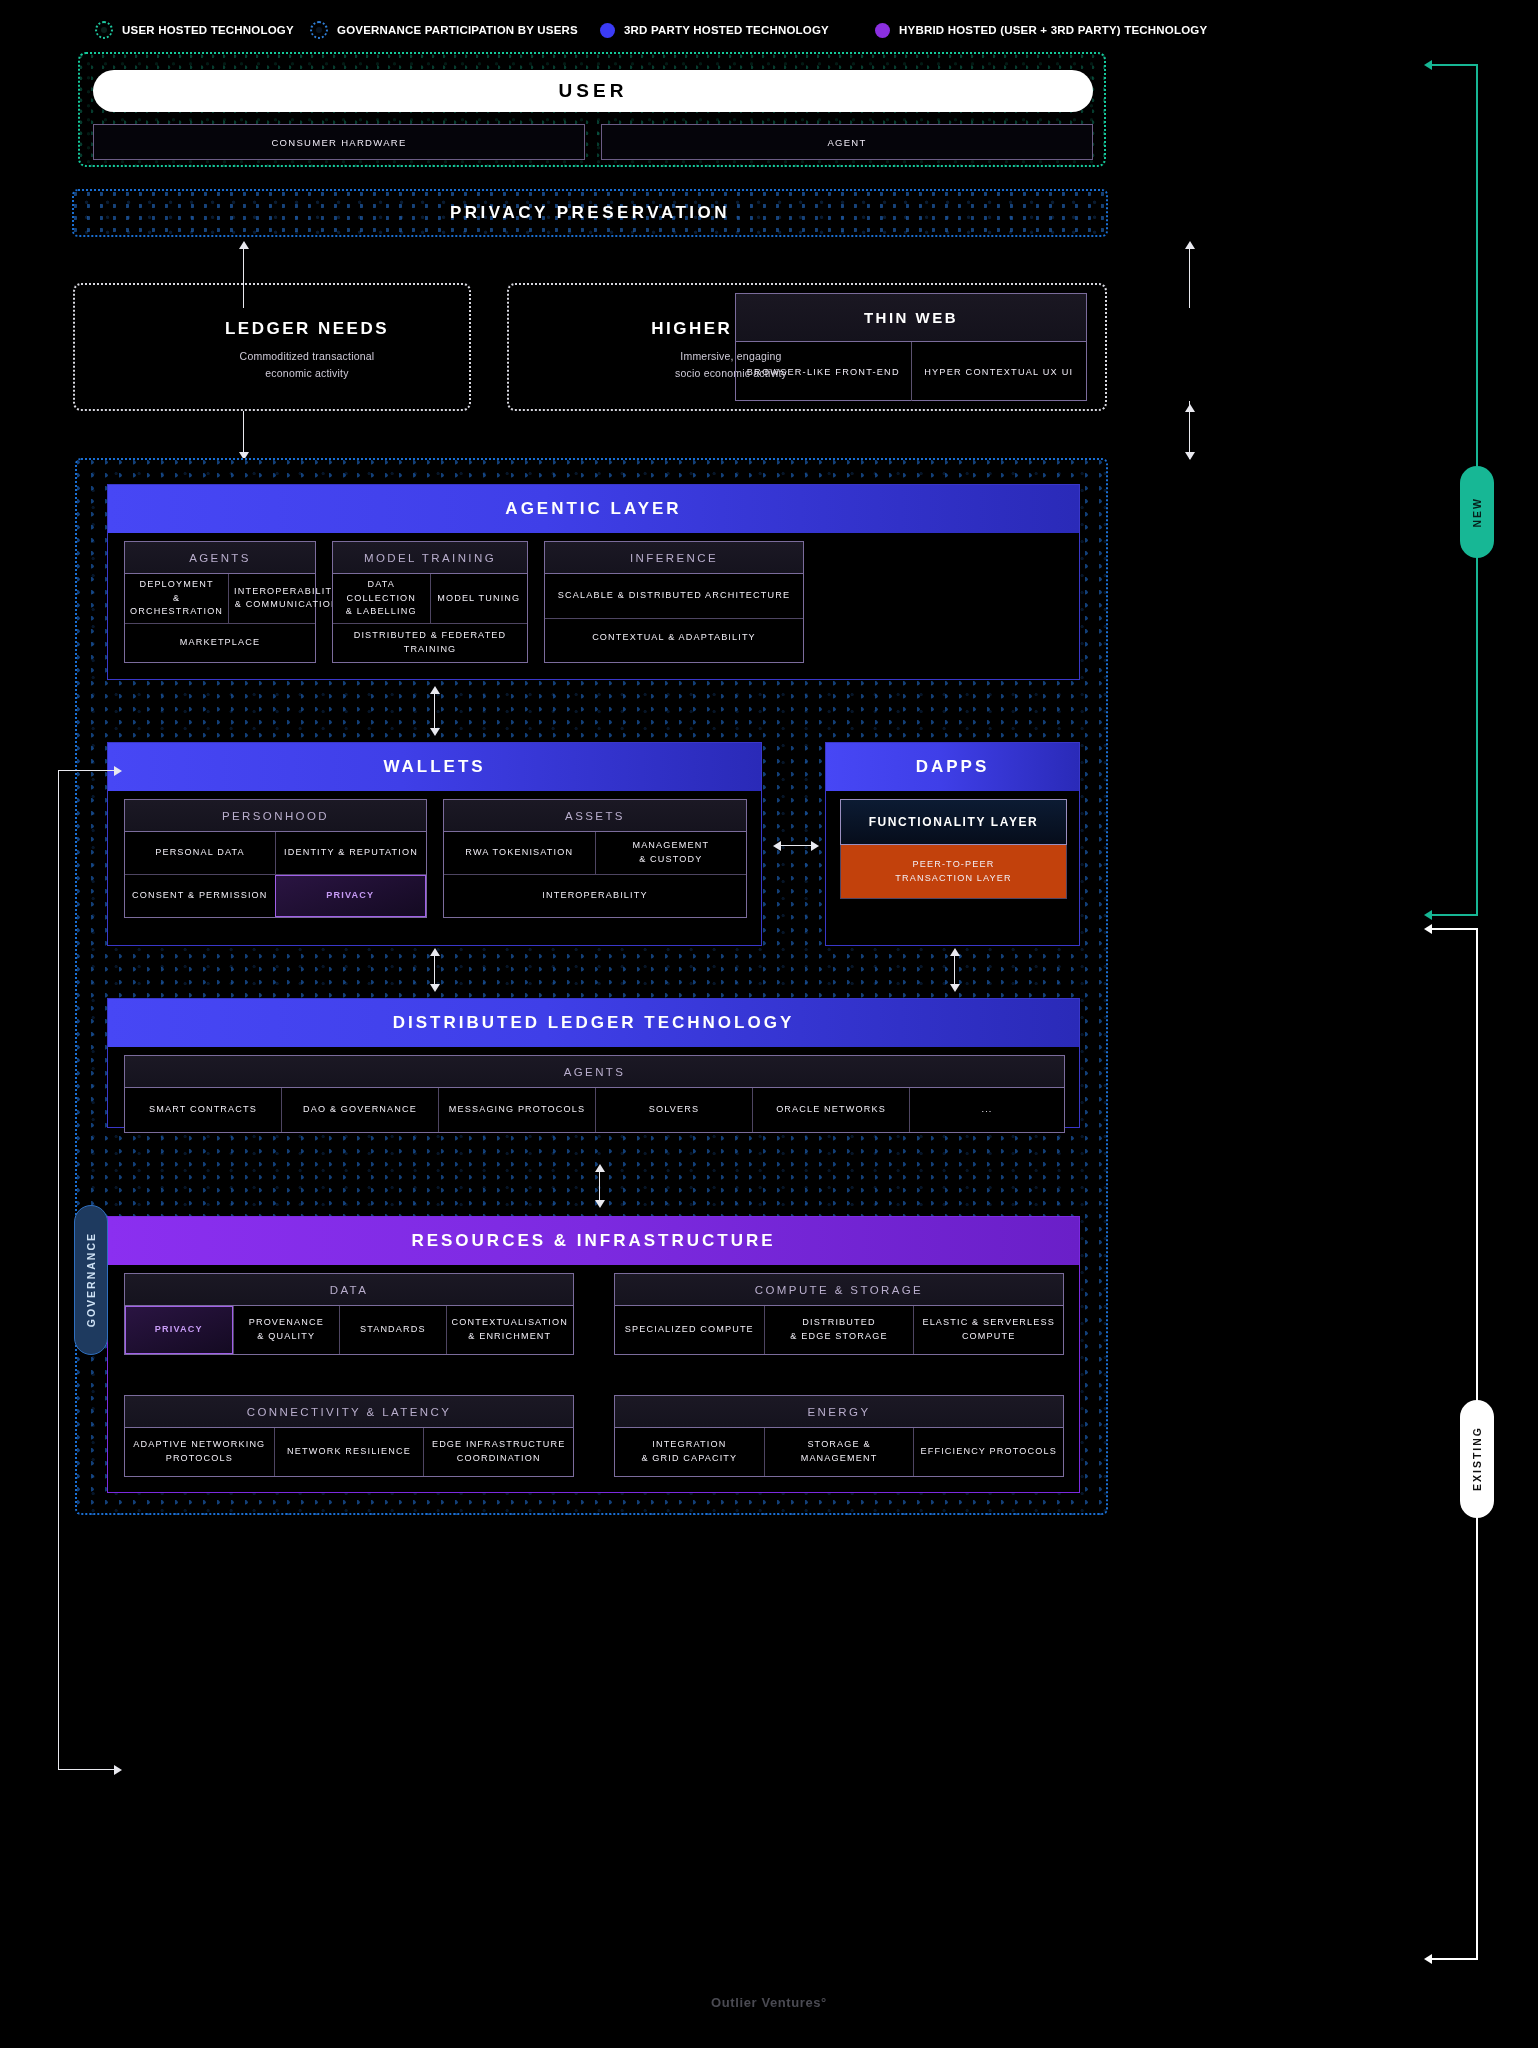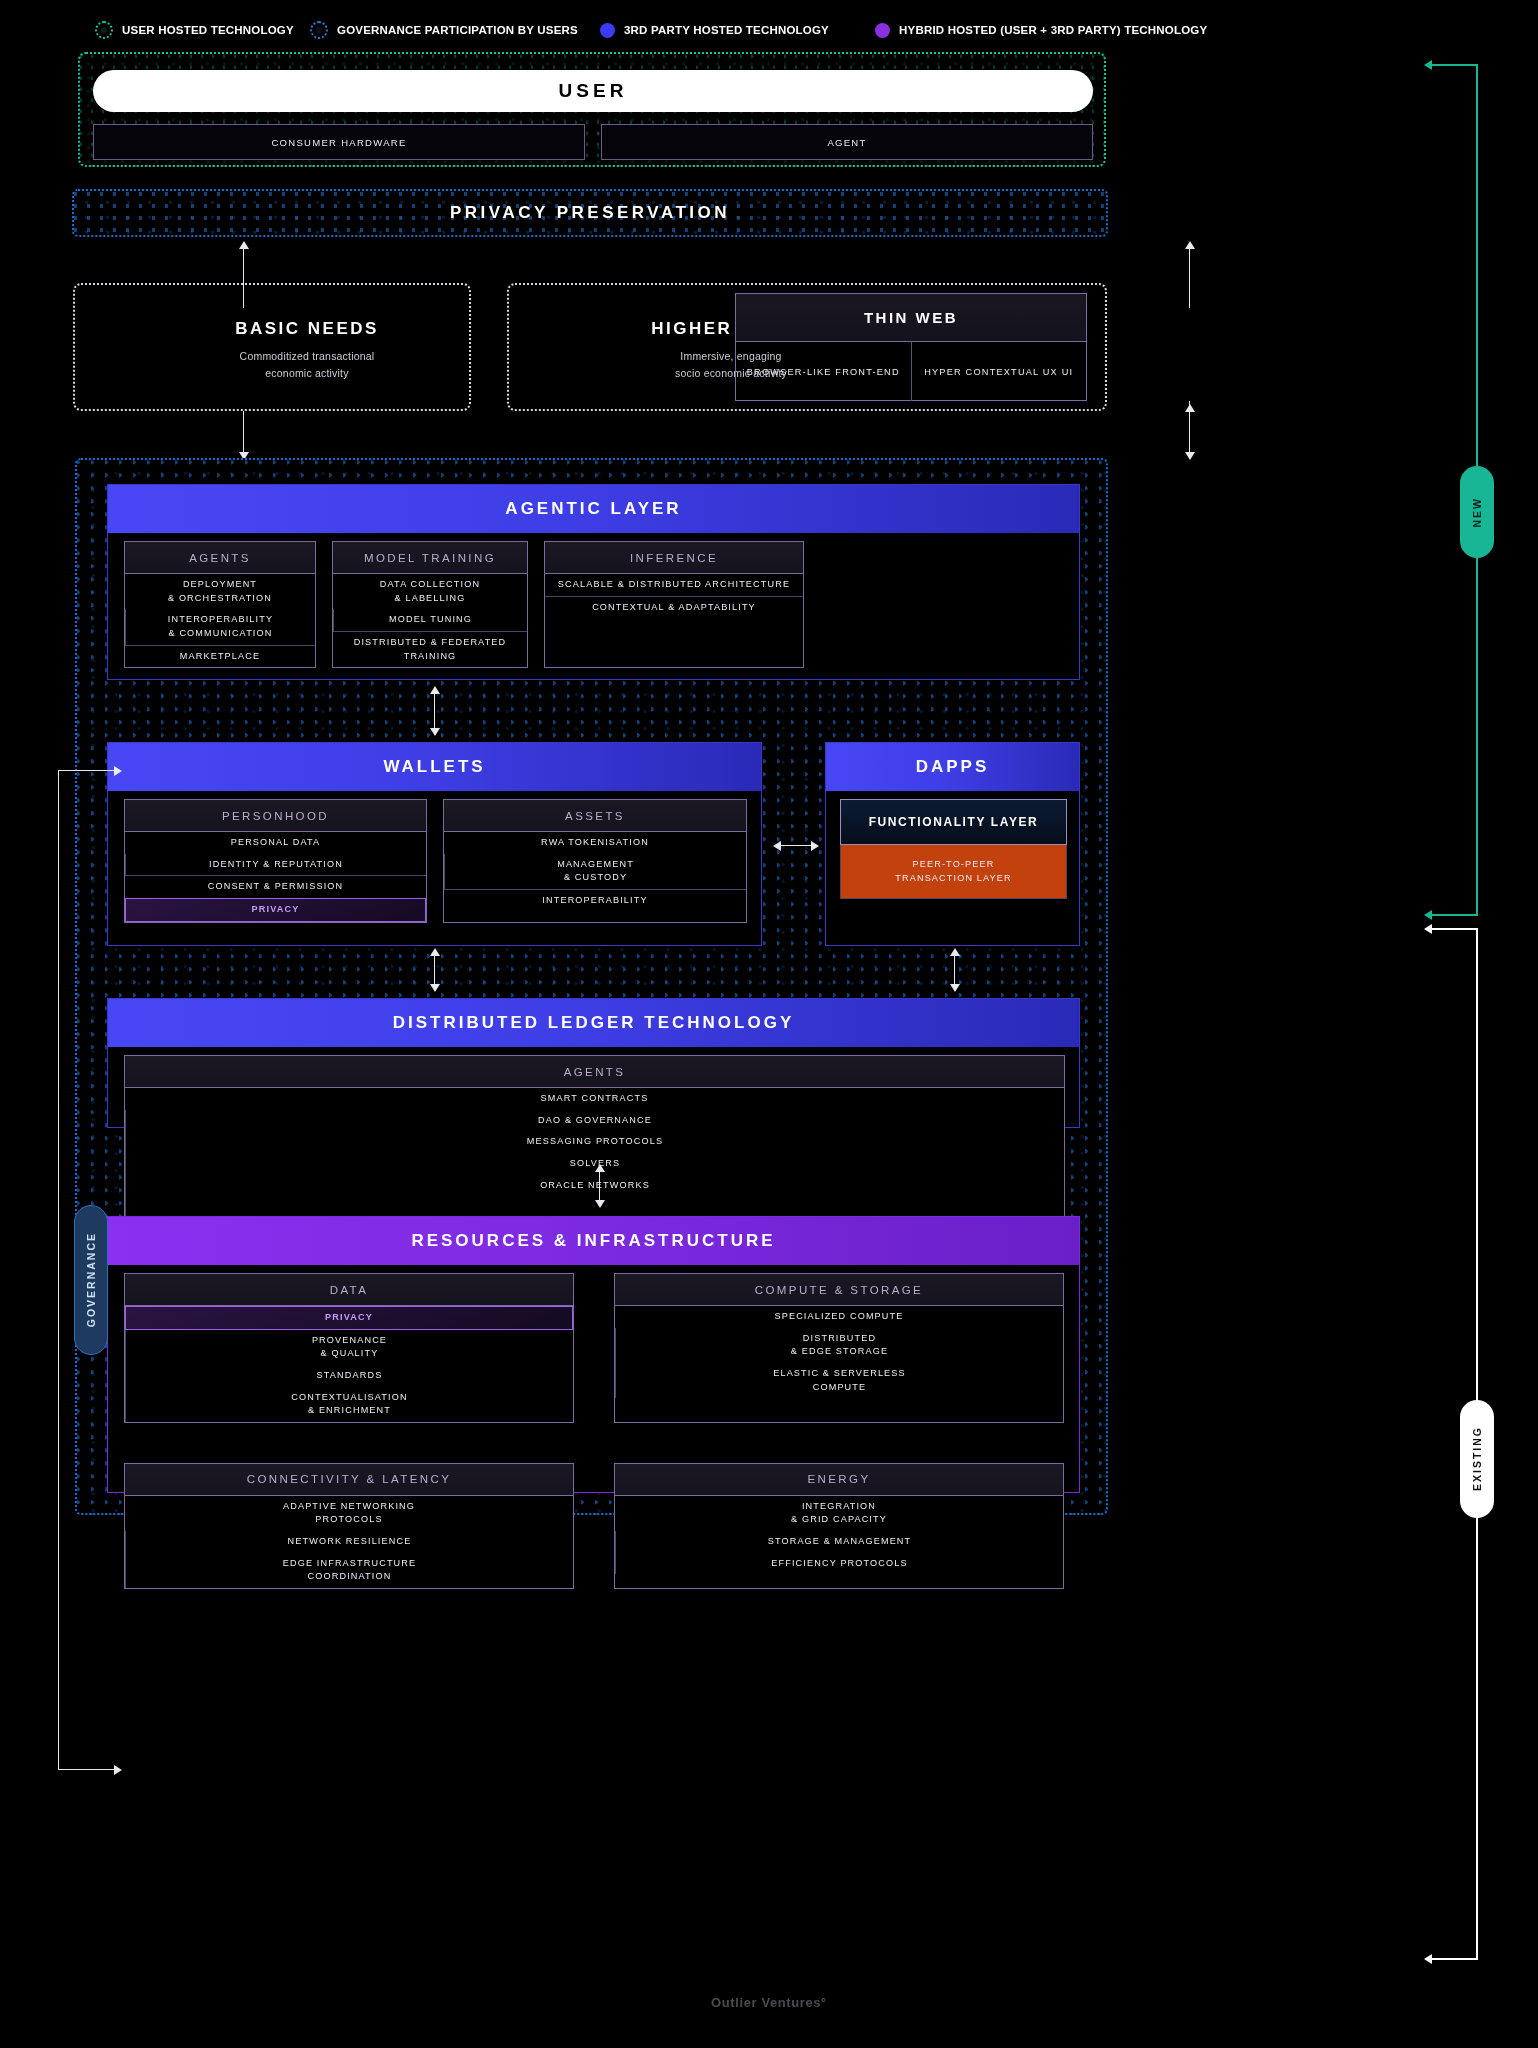--- a/index.html
+++ b/index.html
@@ -93,21 +93,21 @@
       font-size:17px; font-weight:bold; letter-spacing:3px; color:#fff; }
   .head-blue { background:linear-gradient(90deg,#4747f5 0%,#3f3fe8 45%,#2a2ab8 100%); }
   .head-purple { background:linear-gradient(90deg,#8b2ff0 0%,#7c2ae0 50%,#6a1fc8 100%); }
 
   
   .mod { border:1px solid #7b6c9c; background:#000; }
   .mod-head { height:32px; background:linear-gradient(180deg,#1b1824,#15131e);
       border-bottom:1px solid #7b6c9c;
       display:flex; align-items:center; justify-content:center;
       font-size:11.5px; letter-spacing:2.4px; color:#b9aecd; }
-  .mod-row { display:flex;flex-direction:column; }
+  .mod-row { display:flex; }
   .mod-row + .mod-row { border-top:1px solid #4e4562; }
   .cell { flex:1; display:flex; align-items:center; justify-content:center; text-align:center;
       font-size:9.1px; letter-spacing:1.15px; line-height:1.5; color:#f2eff7; padding:4px 5px; }
   .cell + .cell { border-left:1px solid #4e4562; }
   .cell.hl { background:linear-gradient(160deg,#2a1442,#140a22); color:#c79bf5;
       border:1px solid #a05fe8; font-weight:bold; }
 
   
   #agentic { left:30px; top:24px; width:973px; height:196px; }
   #agentic .mods { position:absolute; left:16px; top:56px; width:941px; display:flex; gap:16px; }
@@ -186,21 +186,21 @@
 
 <div id="privacy">PRIVACY PRESERVATION</div>
 
 <div class="ar ar-v" style="left:243px; top:248px; height:60px;"></div>
 <div class="ah ah-up" style="left:239px; top:241px;"></div>
 <div class="ar ar-v" style="left:1189px; top:248px; height:60px;"></div>
 <div class="ah ah-up" style="left:1185px; top:241px;"></div>
 
 <div id="needs-basic">
   <div class="needs-text">
-    <div class="needs-title">BASIC NEEDS</div>
+    <div class="needs-title">LEDGER NEEDS</div>
     <div class="needs-sub">
       <div>Commoditized transactional</div>
       <div>economic activity</div>
     </div>
   </div>
 </div>
 
 <div id="needs-higher">
   <div class="needs-text">
     <div class="needs-title">HIGHER NEEDS</div>

